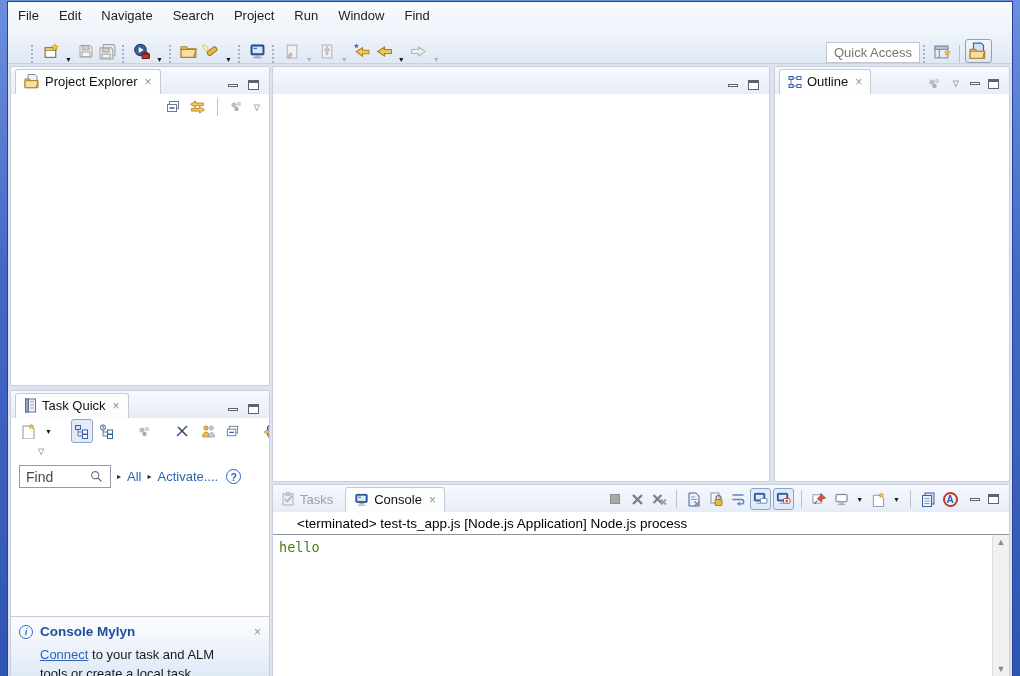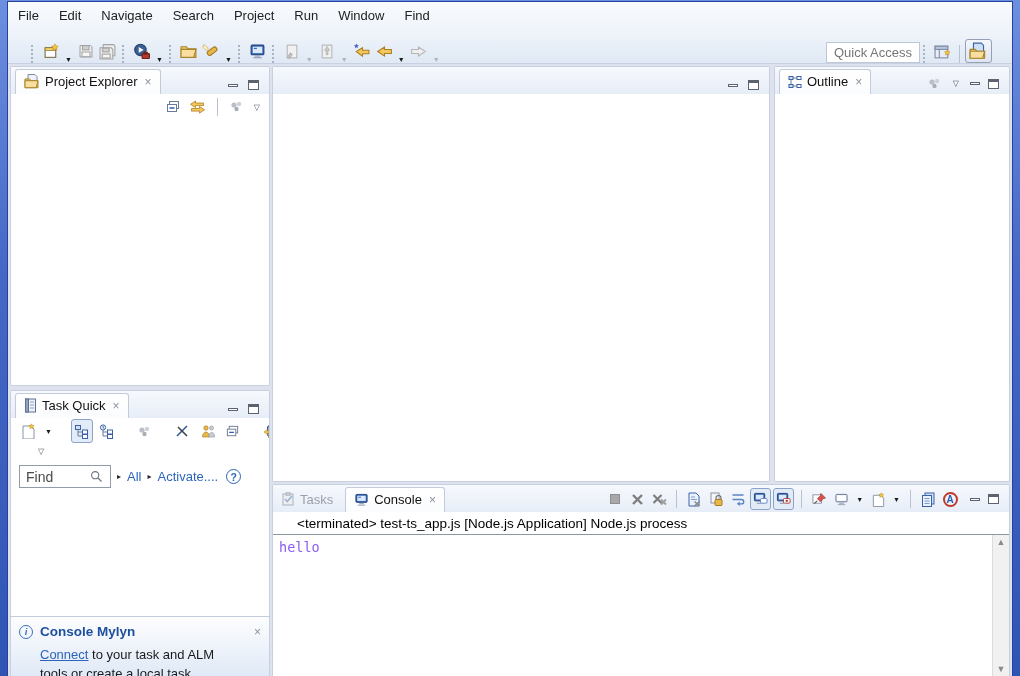--- a/index.html
+++ b/index.html
@@ -85,21 +85,21 @@
   .mylyn-text a { color:#2d64ba; text-decoration:underline; }
 
   
   .ol-msg { padding:7px 9px; font-size:13.5px; color:#1a1a1a; }
 
   
   .co-status { padding:4px 8px 3px 24px; font-size:13.5px; color:#000;
     border-bottom:1px solid #8f959e; flex:none; background:#fff; }
   .co-out { flex:1; position:relative; background:#fff; }
   .co-text { font-family:"DejaVu Sans Mono","Liberation Mono",monospace; font-size:13.5px;
-    color:#8b5cf6; padding:4px 6px; }
+    color:#4d7c0f; padding:4px 6px; }
   .scrollbar { position:absolute; top:0; right:0; bottom:0; width:17px; background:#f1f1f1;
     border-left:1px solid #dcdcdc; display:flex; flex-direction:column;
     justify-content:space-between; align-items:center; padding:3px 0; }
   .sb-arrow { font-size:9px; color:#8a8a8a; line-height:1; }
   .pressed { border:1px solid #8fa3c7; background:#e2ecf9; border-radius:3px; }
   .co-toolbar { margin-left:auto; display:flex; align-items:center; gap:2px; padding:0 8px 2px 0; }
   .co-toolbar .tb { height:22px; min-width:20px; }
 </style>
 </head>
 <body>

